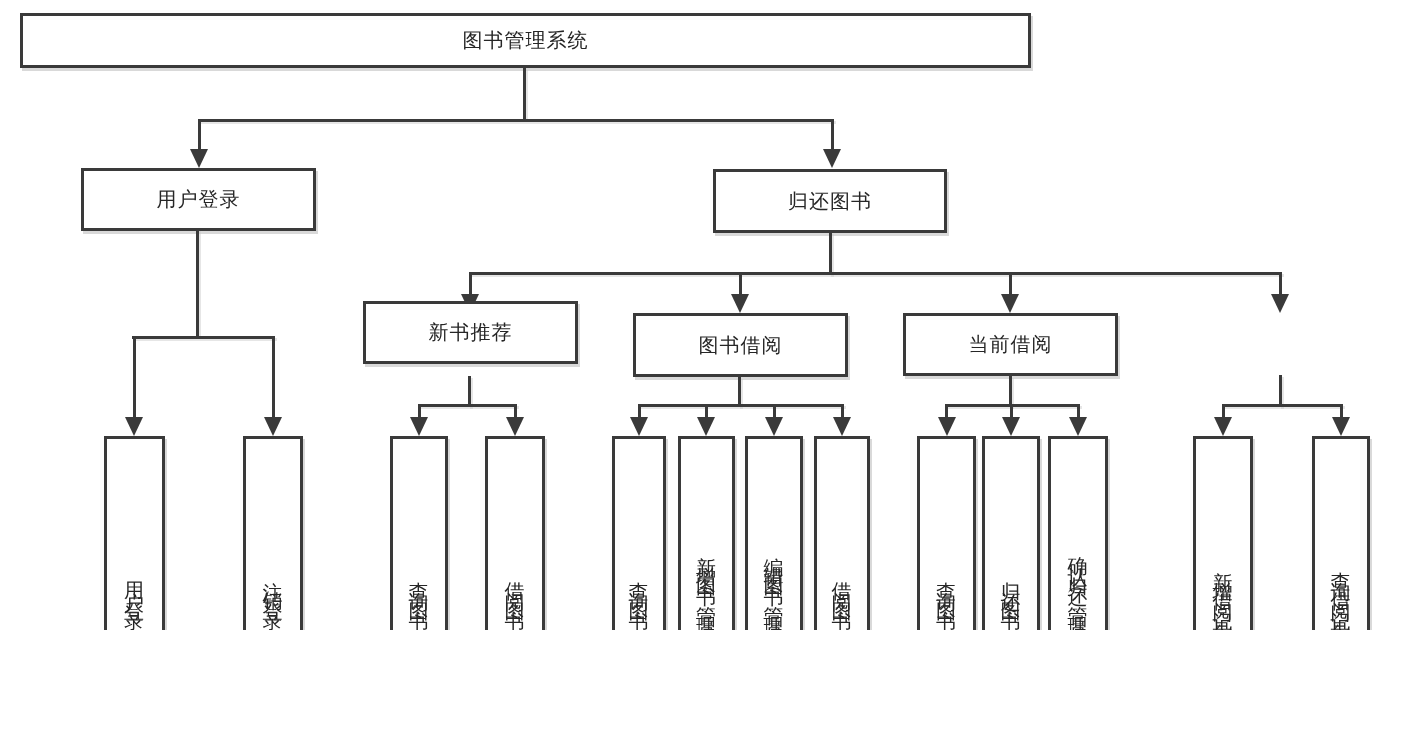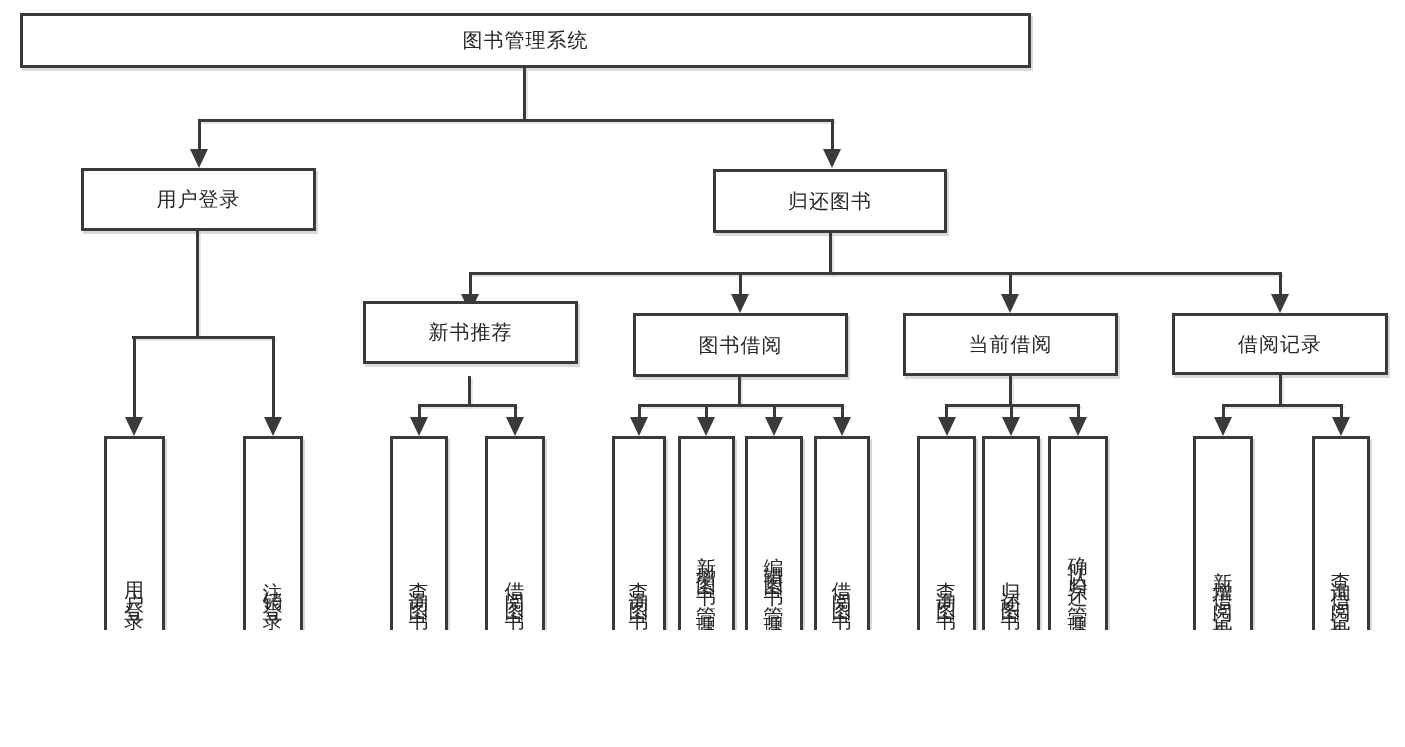--- a/index.html
+++ b/index.html
@@ -114,23 +114,20 @@
 
   <div class="hbox" style="left:363px; top:301px; width:215px; height:63px;">
     <span>新书推荐</span>
   </div>
   <div class="hbox" style="left:633px; top:313px; width:215px; height:64px;">
     <span>图书借阅</span>
   </div>
   <div class="hbox" style="left:903px; top:313px; width:215px; height:63px;">
     <span>当前借阅</span>
   </div>
-  <div class="hbox" style="left:1172px; top:313px; width:216px; height:62px;">
-    <span>借阅记录</span>
-  </div>
 
   <div class="vl" style="left:467.5px; top:376px; height:31px;"></div>
   <div class="hl" style="left:417.5px; top:404px; width:99px;"></div>
   <div class="arr" style="left:417.5px; top:404px; height:13px;"></div>
   <div class="arr" style="left:513.5px; top:404px; height:13px;"></div>
 
   <div class="vl" style="left:737.5px; top:377px; height:30px;"></div>
   <div class="hl" style="left:637.5px; top:404px; width:206px;"></div>
   <div class="arr" style="left:637.5px; top:404px; height:13px;"></div>
   <div class="arr" style="left:704.5px; top:404px; height:13px;"></div>

